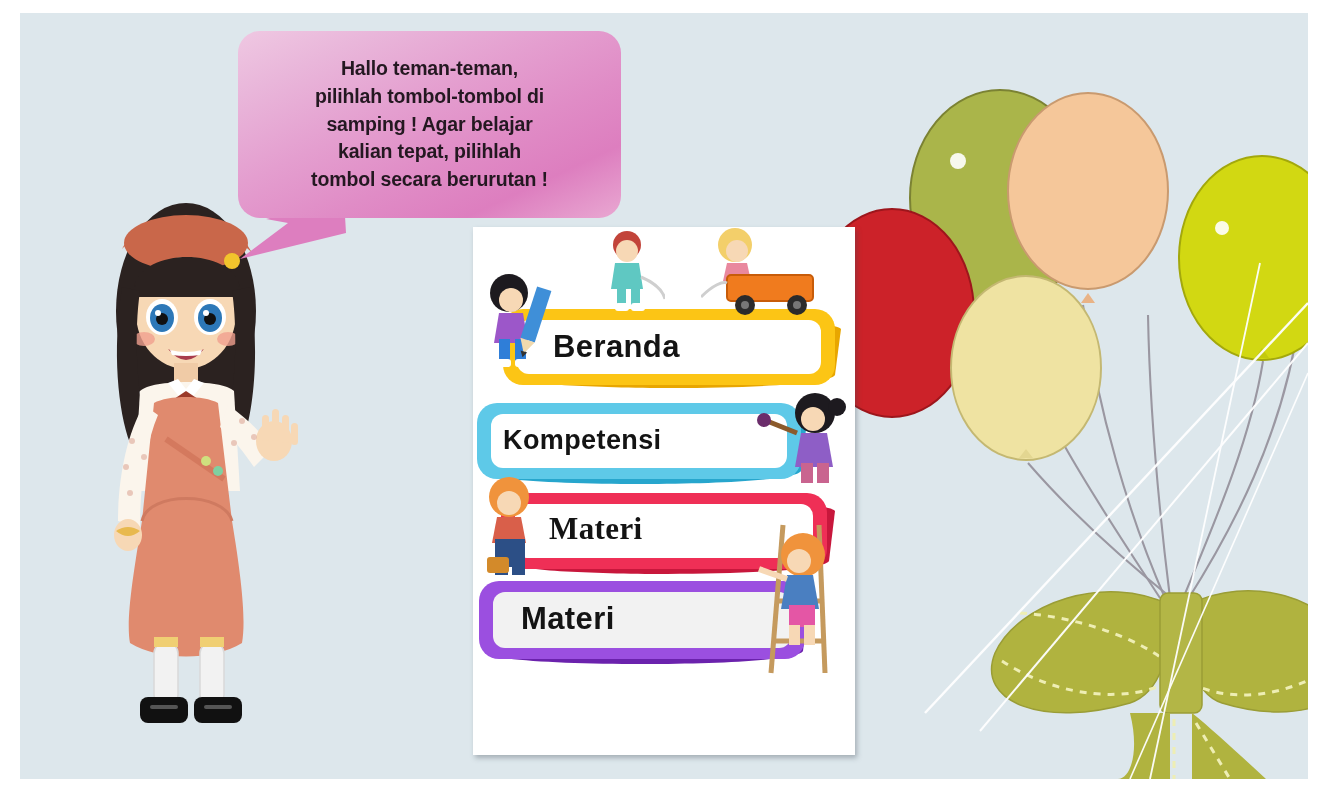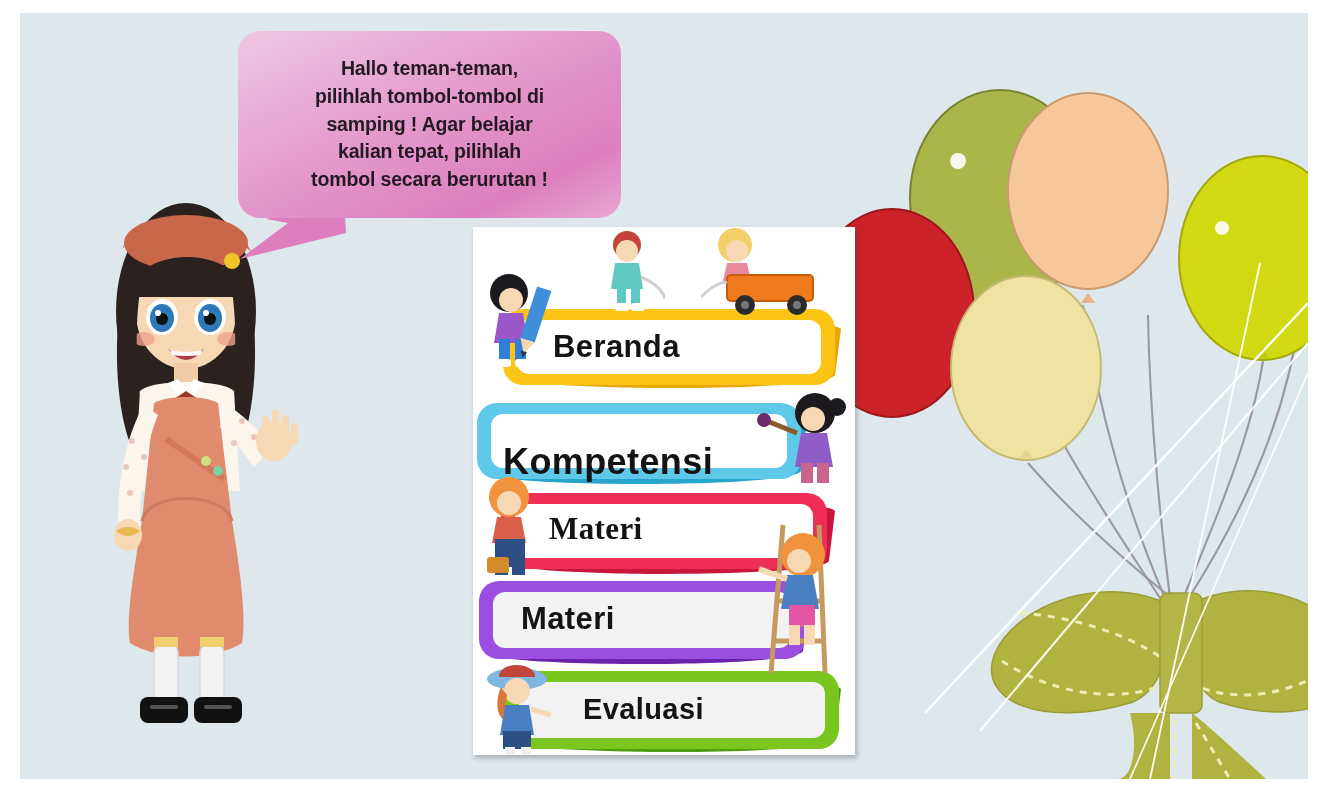--- a/index.html
+++ b/index.html
@@ -80,21 +80,21 @@
     white-space: nowrap;
     z-index: 3;
   }
   #row-beranda    { top: 74px; }
   #row-kompetensi { top: 168px; }
   #row-materi     { top: 258px; font-family: Liberation Serif, serif; }
   #row-latihan    { top: 346px; }
   #row-evaluasi   { top: 436px; }
 
   #lbl-beranda    { left: 80px;  top: 28px; font-size: 31px; }
-  #lbl-kompetensi { left: 30px;  top: 30px; font-size: 36px; margin-top: 16px; }
+  #lbl-kompetensi { left: 30px;  top: 30px; font-size: 27px; }
   #lbl-materi     { left: 76px;  top: 26px; font-size: 31px; }
   #lbl-latihan    { left: 48px;  top: 28px; font-size: 31px; }
   #lbl-evaluasi   { left: 110px; top: 30px; font-size: 29px; }
 
   .kid { position: absolute; z-index: 4; }
 </style>
 </head>
 <body>
 
 <div id="slide">
@@ -358,34 +358,15 @@
         <circle cx="58" cy="40" r="12" fill="#f7d8b5"></circle>
         <path d="M46 54 h26 l6 34 h-38 Z" fill="#4a7fc1"></path>
         <rect x="48" y="84" width="26" height="22" fill="#e456a5"></rect>
         <rect x="48" y="104" width="11" height="20" fill="#f7d8b5"></rect>
         <rect x="63" y="104" width="11" height="20" fill="#f7d8b5"></rect>
         <path d="M46 58 L 18 48" stroke="#f7d8b5" stroke-width="6" fill="none"></path>
       </svg>
       <div class="menu-label" id="lbl-latihan">Materi</div>
     </div>
 
-    <div class="menu-row" id="row-evaluasi">
-      <svg class="menu-svg" width="382" height="96" viewBox="0 0 382 96">
-        <path d="M42 78 C 44 92, 352 94, 362 76 L 368 26 C 360 12, 54 12, 44 26 Z" fill="#4e9c10"></path>
-        <rect x="32" y="8" width="334" height="78" rx="20" fill="#7ac61e"></rect>
-        <rect x="46" y="19" width="306" height="56" rx="12" fill="#f2f2f2"></rect>
-      </svg>
-      <svg class="kid" style="left:4px; top:-10px; width:80px; height:114px;" viewBox="0 0 80 114">
-        <ellipse cx="40" cy="26" rx="30" ry="11" fill="#7fb7e0"></ellipse>
-        <path d="M22 24 C 22 8, 58 8, 58 24 Z" fill="#c2443a"></path>
-        <circle cx="40" cy="38" r="13" fill="#f7d8b5"></circle>
-        <path d="M24 34 C 18 48, 20 62, 26 66 L 30 42 Z" fill="#d9763c"></path>
-        <path d="M28 52 h24 l5 30 h-34 Z" fill="#4a7fc1"></path>
-        <rect x="26" y="78" width="28" height="18" fill="#2c4f86"></rect>
-        <rect x="28" y="94" width="10" height="14" fill="#f2f2f2"></rect>
-        <rect x="44" y="94" width="10" height="14" fill="#f2f2f2"></rect>
-        <path d="M54 56 L 74 62" stroke="#f7d8b5" stroke-width="5" fill="none"></path>
-      </svg>
-      <div class="menu-label" id="lbl-evaluasi">Evaluasi</div>
-    </div>
   </div>
 
 </div>
 
 </body></html>

